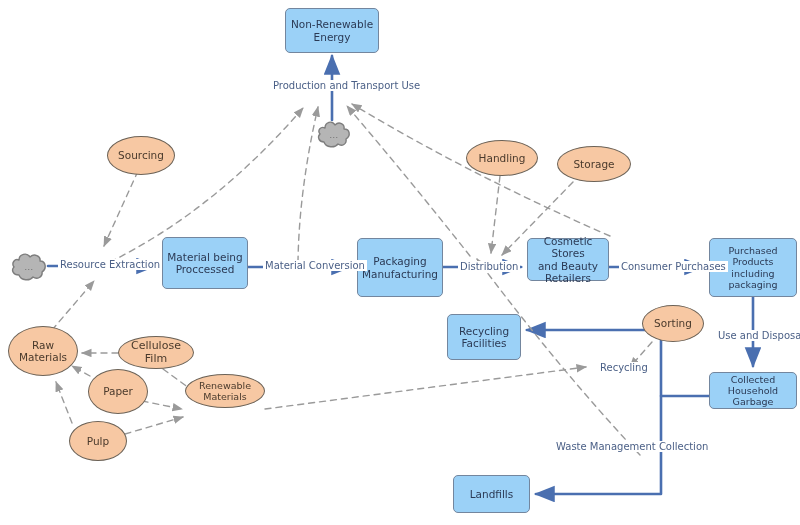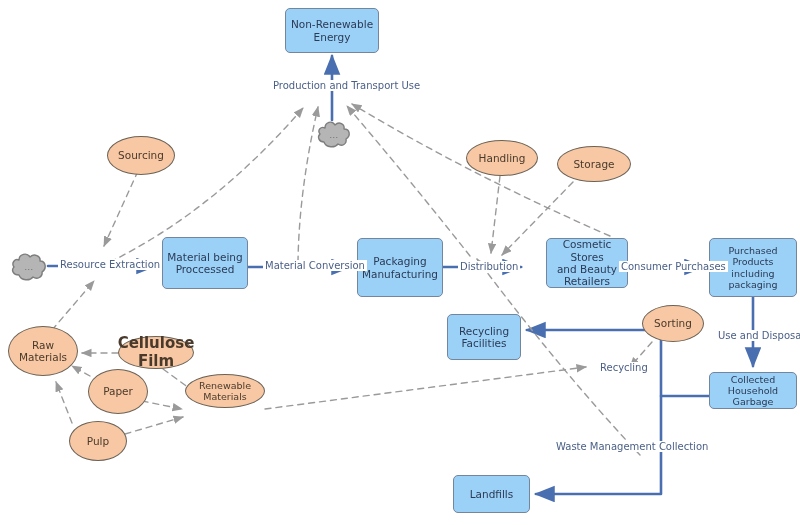--- a/index.html
+++ b/index.html
@@ -172,21 +172,21 @@
   <div class="node process" style="left:162px; top:237px; width:86px; height:52px;">
     <span>Material being
 Proccessed</span>
   </div>
 
   <div class="node process" style="left:357px; top:238px; width:86px; height:59px;">
     <span>Packaging
 Manufacturing</span>
   </div>
 
-  <div class="node process" style="left:546px; top:238px; width:82px; height:50px;">
+  <div class="node process" style="left:527px; top:238px; width:82px; height:43px;">
     <span>Cosmetic Stores
 and Beauty
 Retailers</span>
   </div>
 
   <div class="node process" style="left:709px; top:238px; width:88px; height:59px; font-size:9.5px;">
     <span>Purchased Products
 including packaging</span>
   </div>
 
@@ -214,21 +214,21 @@
 
   <div class="node ellipse" style="left:557px; top:146px; width:74px; height:36px;">
     <span>Storage</span>
   </div>
 
   <div class="node ellipse" style="left:8px; top:326px; width:70px; height:50px;">
     <span>Raw
 Materials</span>
   </div>
 
-  <div class="node ellipse" style="left:118px; top:336px; width:76px; height:33px; font-size:15px;font-weight:bold;">
+  <div class="node ellipse" style="left:118px; top:336px; width:76px; height:33px; font-size:11px;">
     <span>Cellulose Film</span>
   </div>
 
   <div class="node ellipse" style="left:88px; top:369px; width:60px; height:45px;">
     <span>Paper</span>
   </div>
 
   <div class="node ellipse" style="left:69px; top:421px; width:58px; height:40px;">
     <span>Pulp</span>
   </div>

